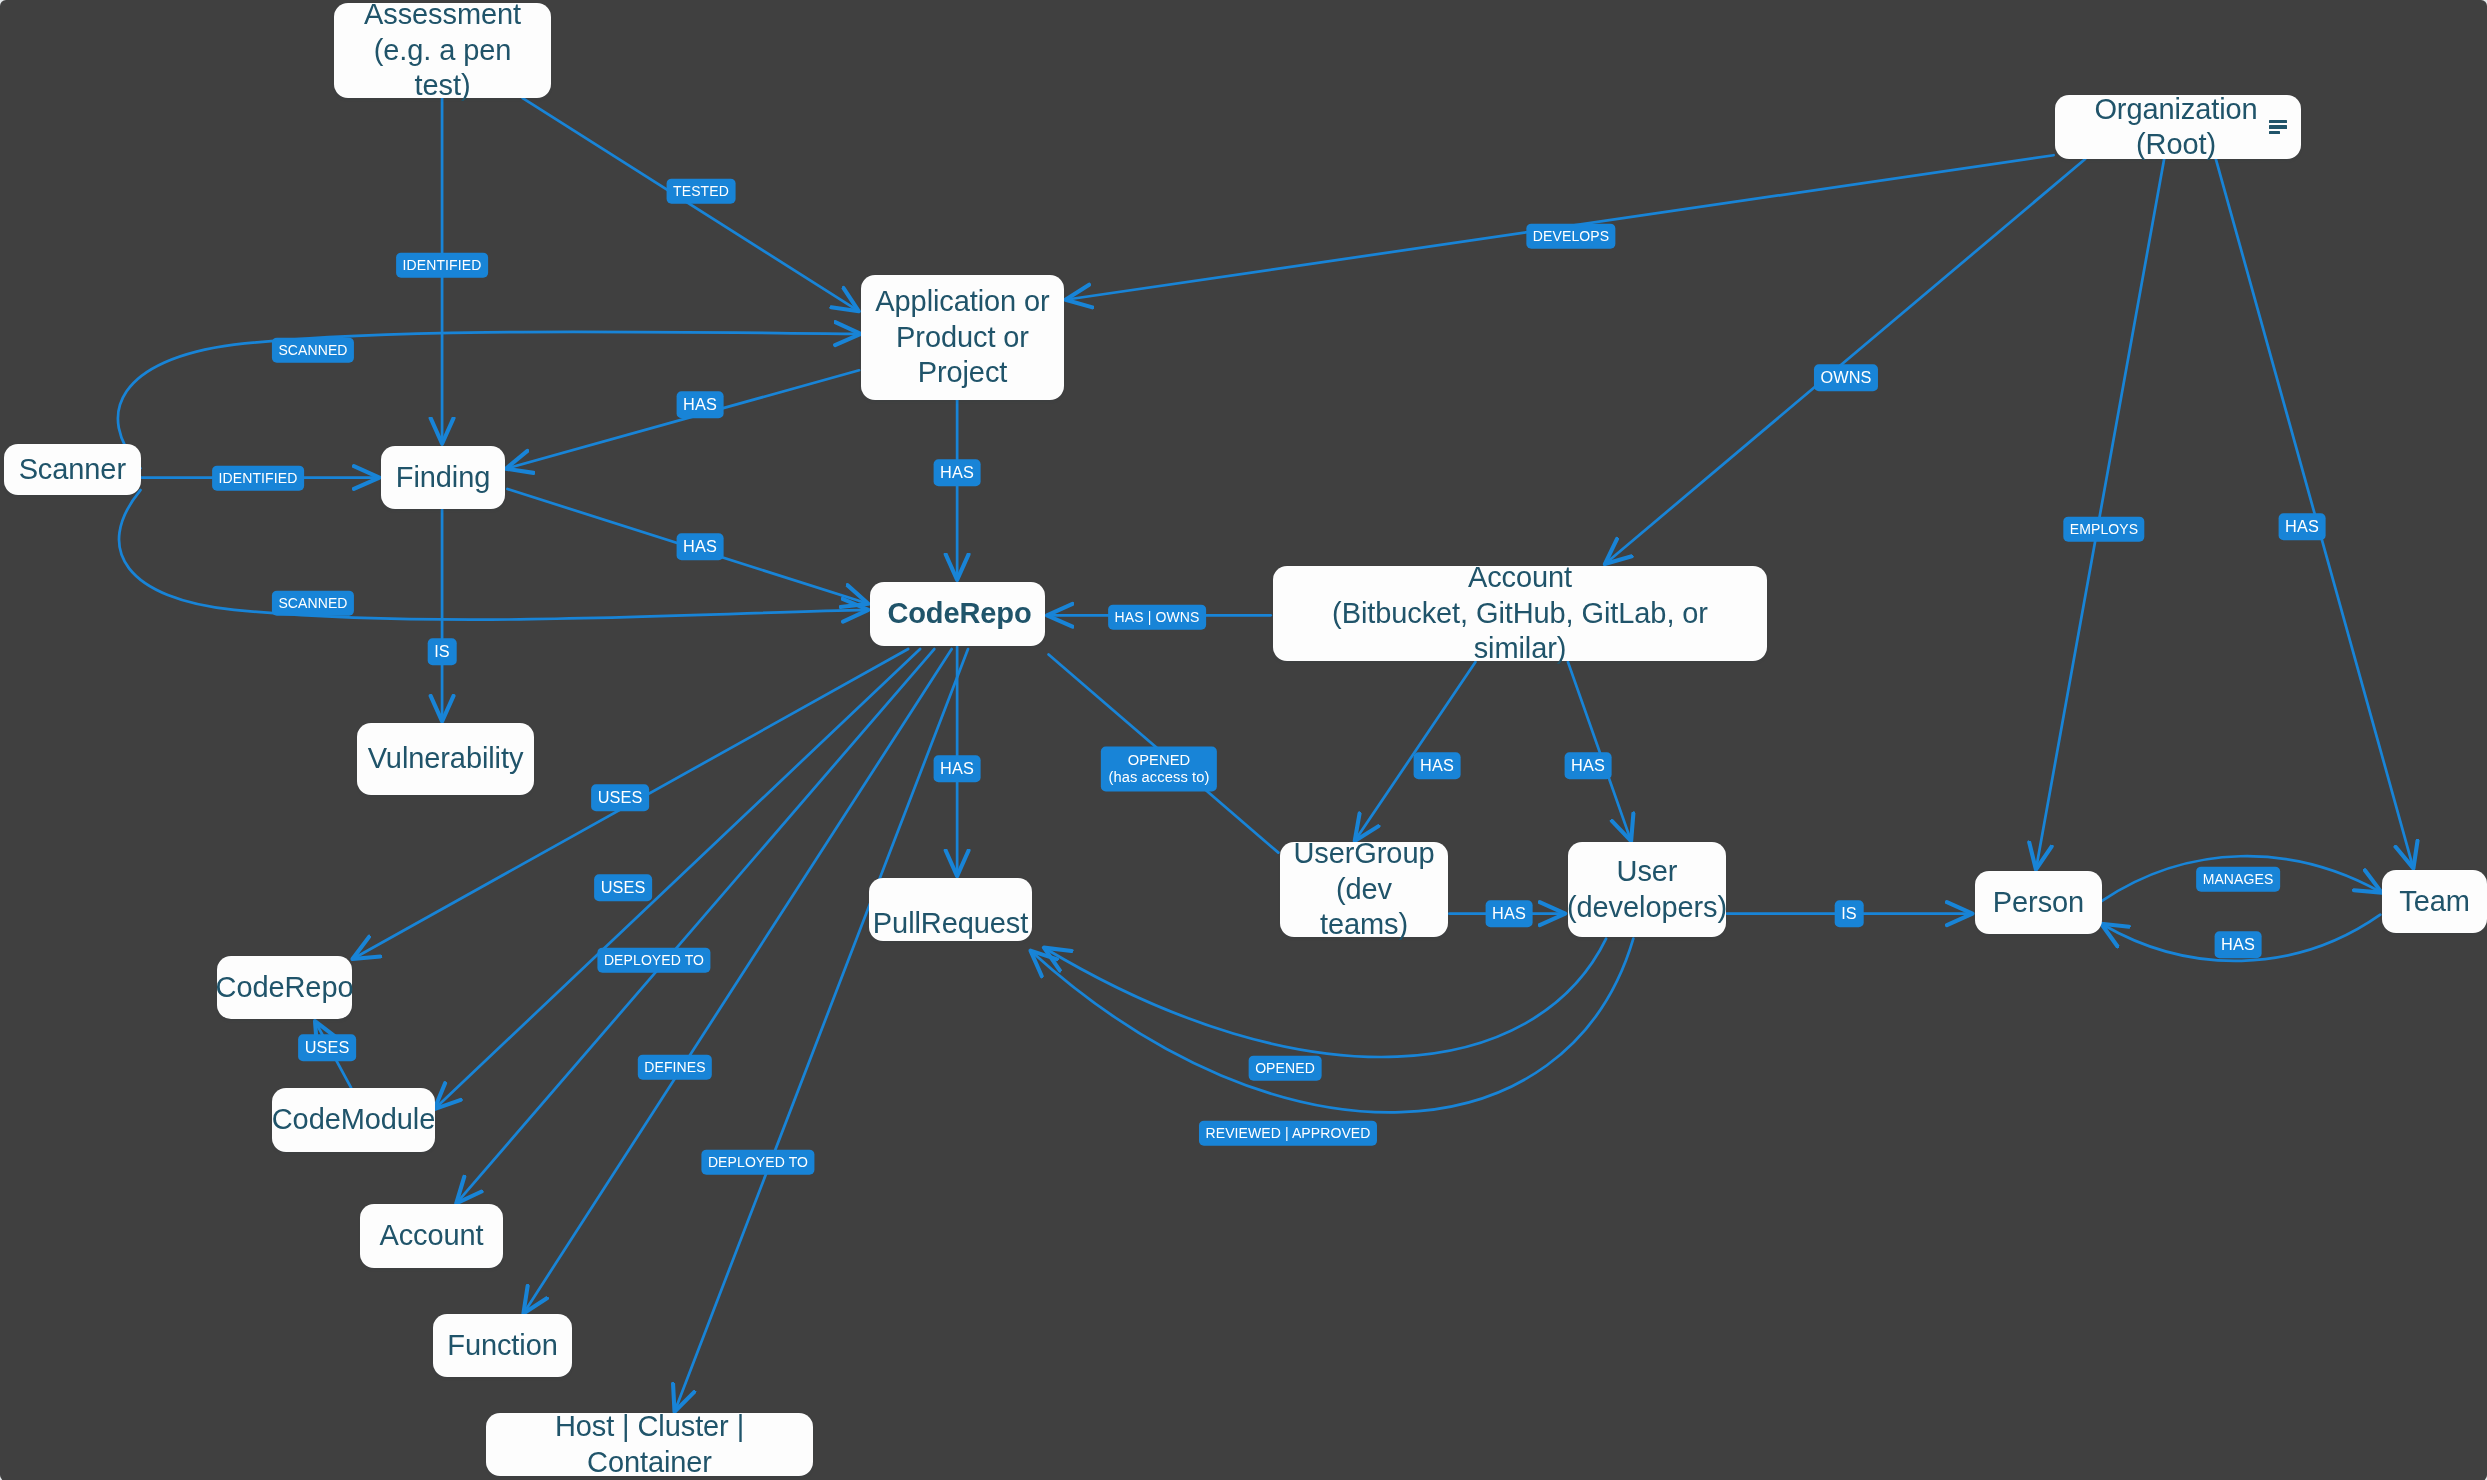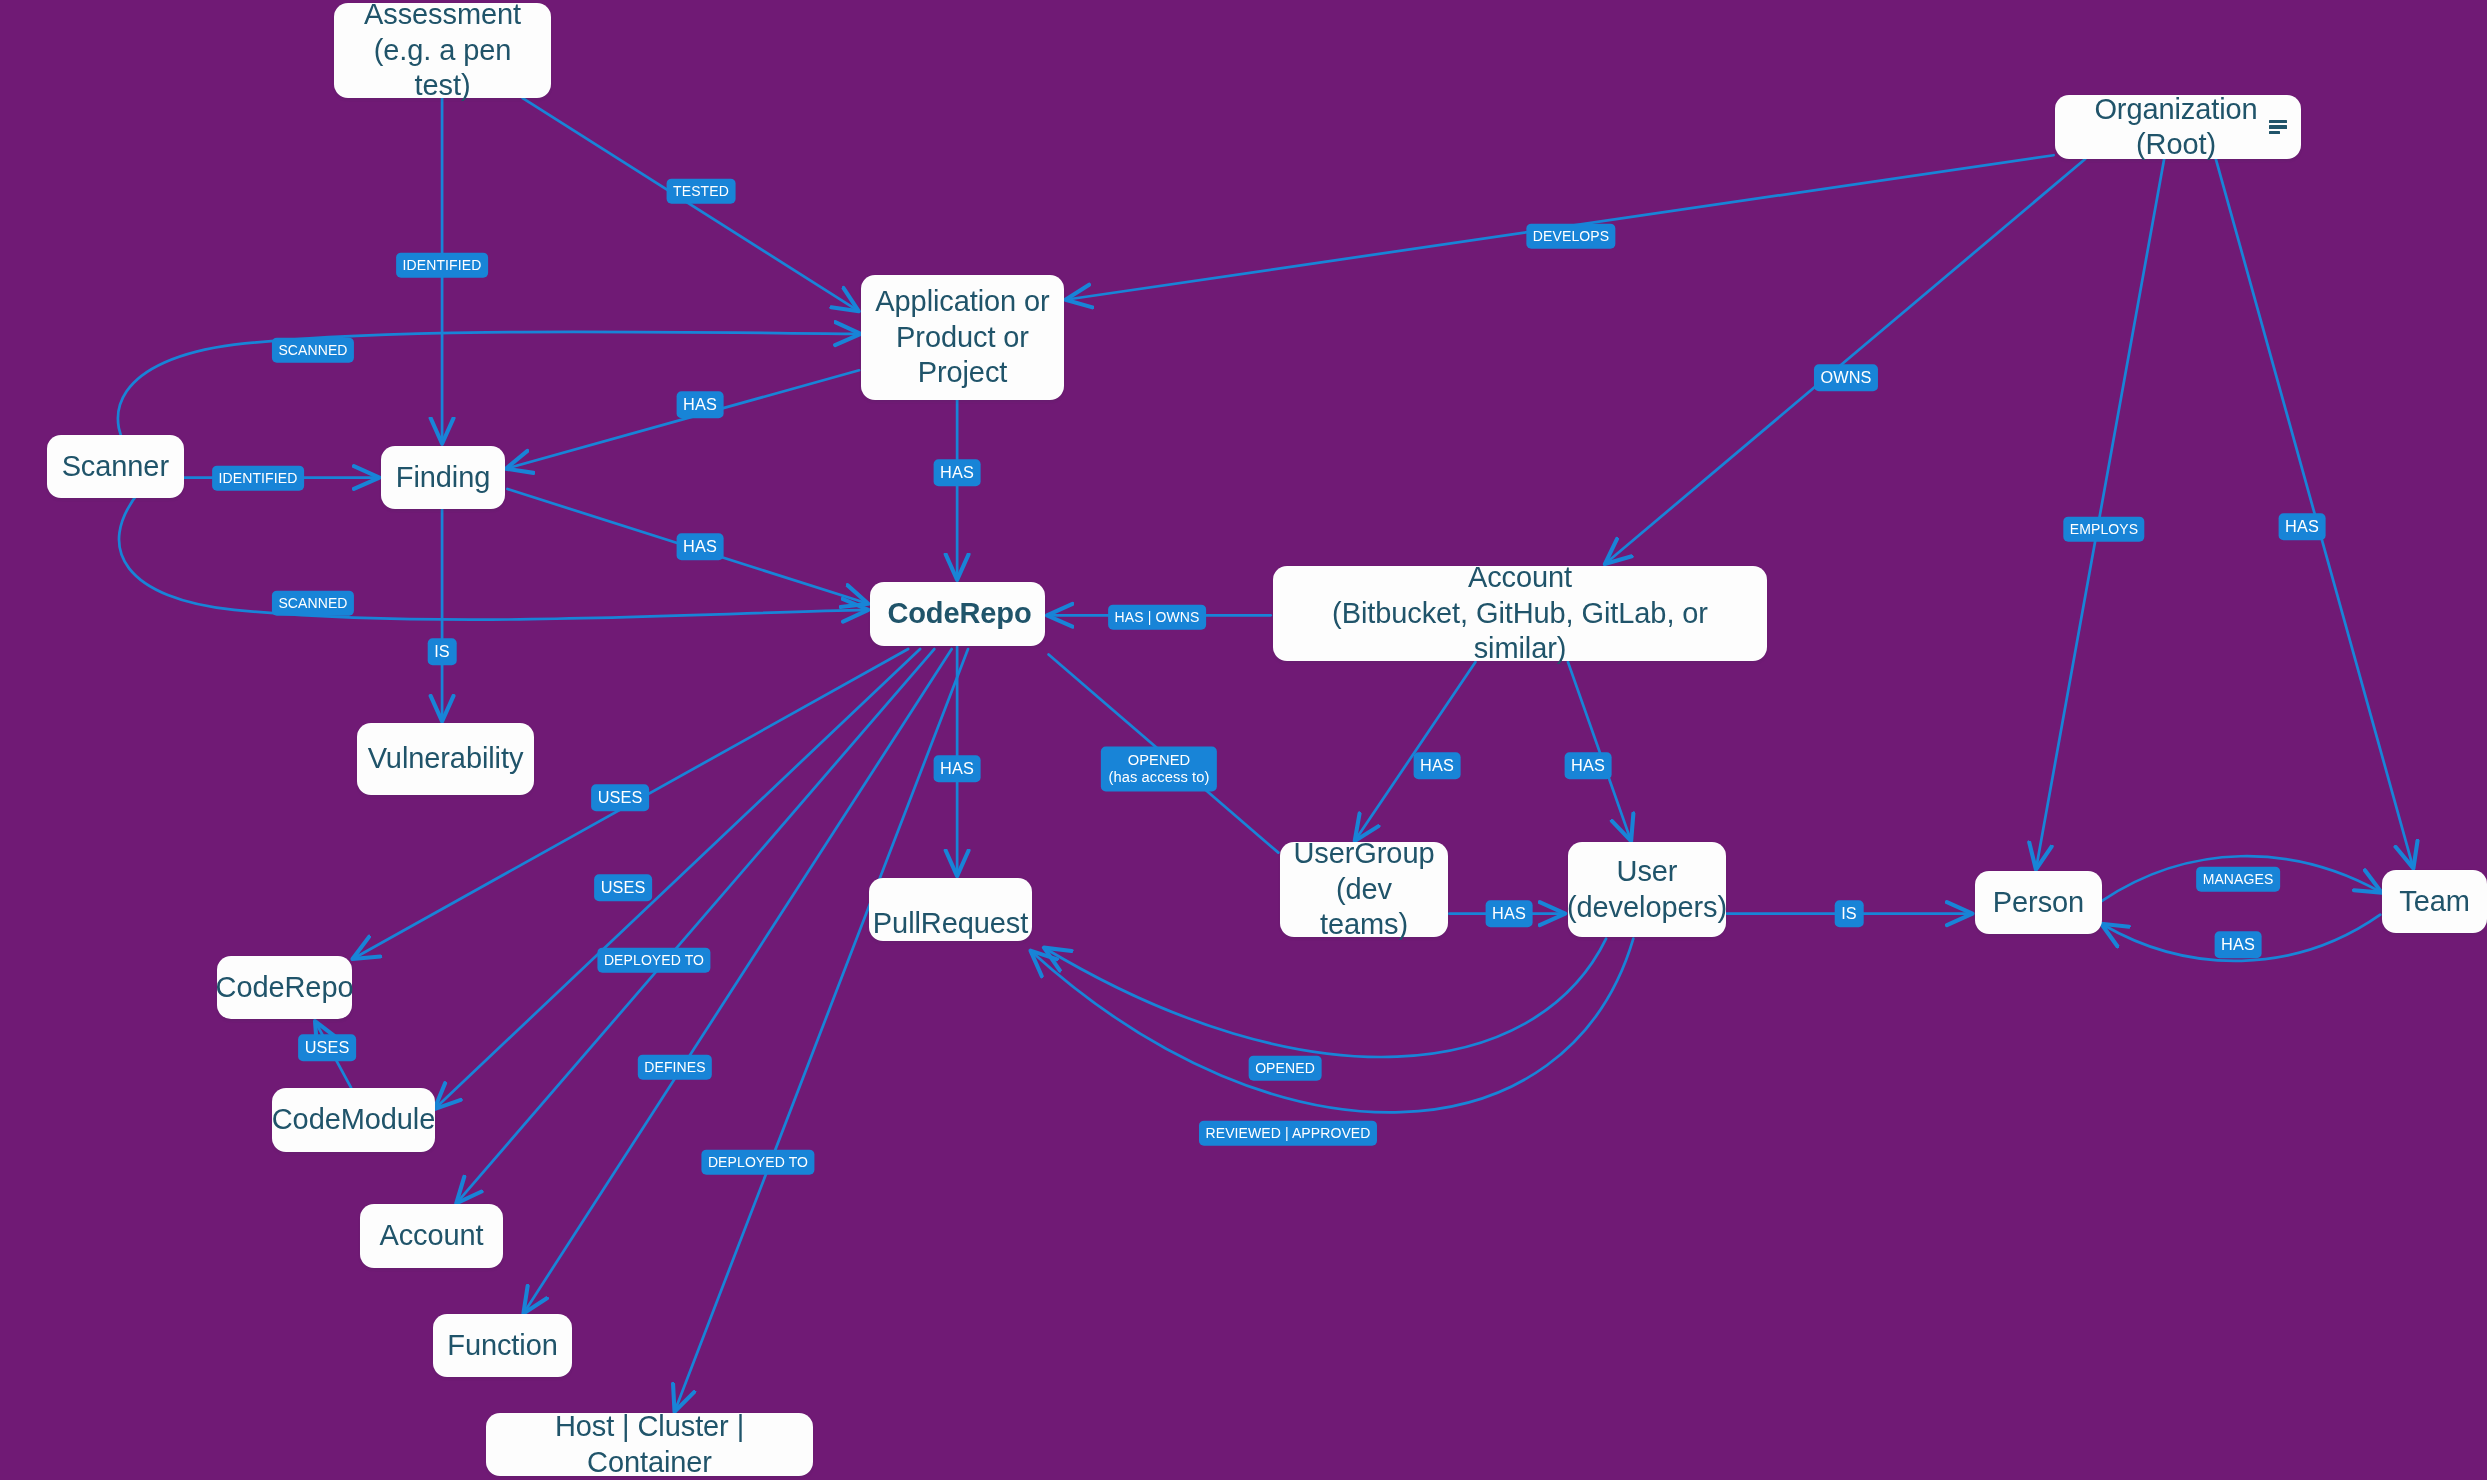--- a/index.html
+++ b/index.html
@@ -4,23 +4,24 @@
 <style>
   html, body {
     margin: 0;
     padding: 0;
     background: #e5e9eb;
   }
   #canvas {
     position: relative;
     width: 2487px;
     height: 1481px;
-    background: #701a75;
+    background: #404040;
     font-family: "Liberation Sans", sans-serif;
     overflow: hidden;
+    border-radius: 6px;
   }
   #edge-layer {
     position: absolute;
     left: 0; top: 0;
     width: 2487px;
     height: 1481px;
     pointer-events: none;
   }
   .node {
     position: absolute;
@@ -137,21 +138,21 @@
           <i></i>
           <i></i>
           <i></i>
         </span>
       </div>
       <div class="node" style="left: 861px; top: 275px; width: 203px; height: 125px;">
         <span class="node-text">Application or
 Product or
 Project</span>
       </div>
-      <div class="node" style="left: 3.8px; top: 435px; width: 137px; height: 63px; margin-left: 43px;">
+      <div class="node" style="left: 3.8px; top: 444px; width: 137px; height: 51px;">
         <span class="node-text">Scanner</span>
       </div>
       <div class="node" style="left: 381px; top: 446px; width: 124px; height: 63px;">
         <span class="node-text">Finding</span>
       </div>
       <div class="node bold" style="left: 870px; top: 582px; width: 175px; height: 64px;">
         <span class="node-text">CodeRepo</span>
       </div>
       <div class="node" style="left: 1273px; top: 566px; width: 494px; height: 95px;">
         <span class="node-text">Account

